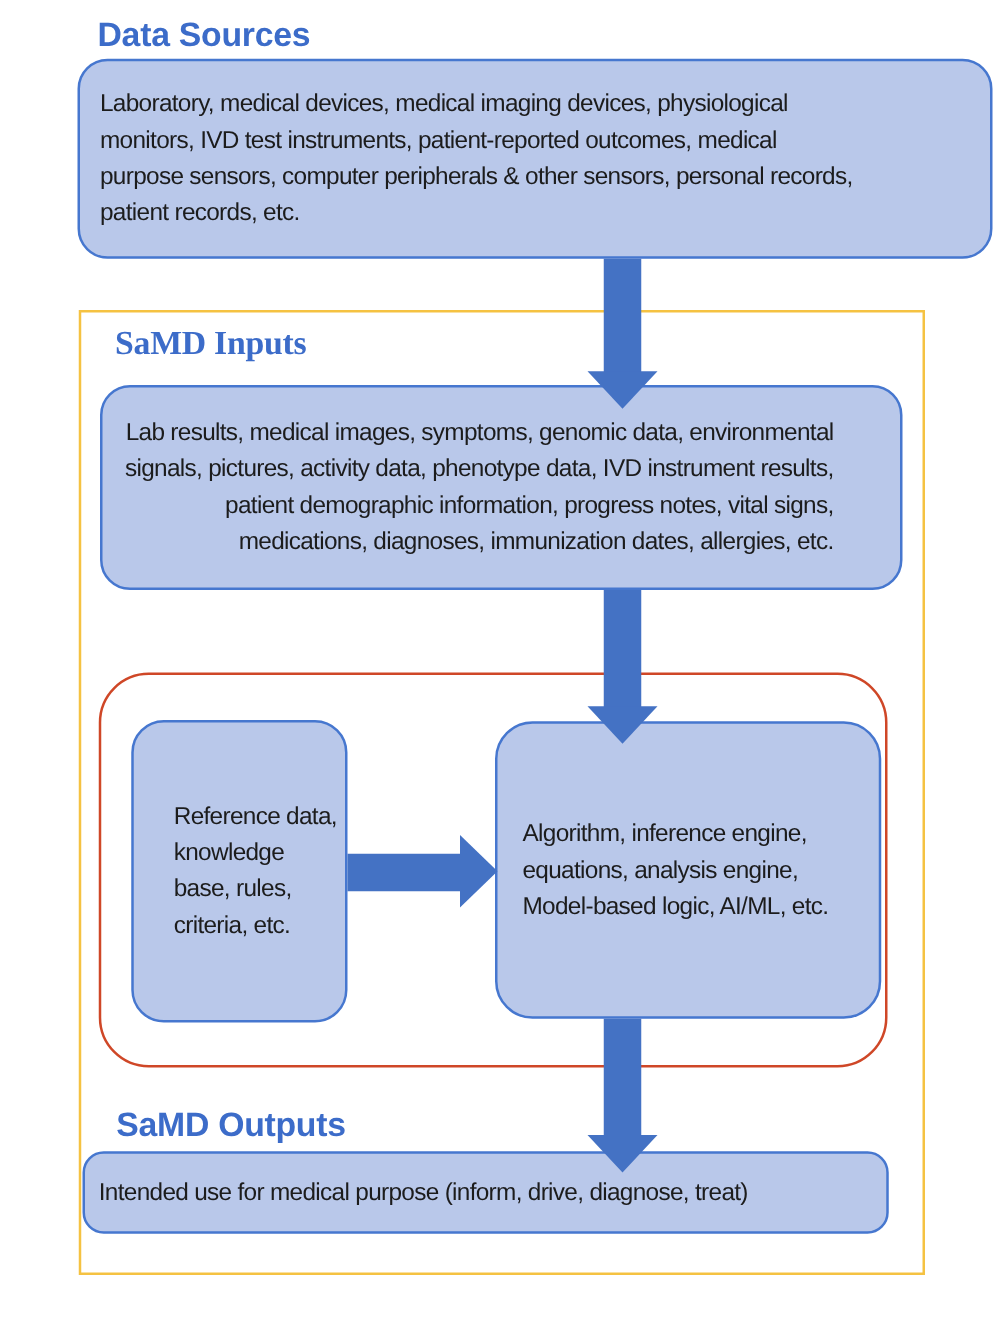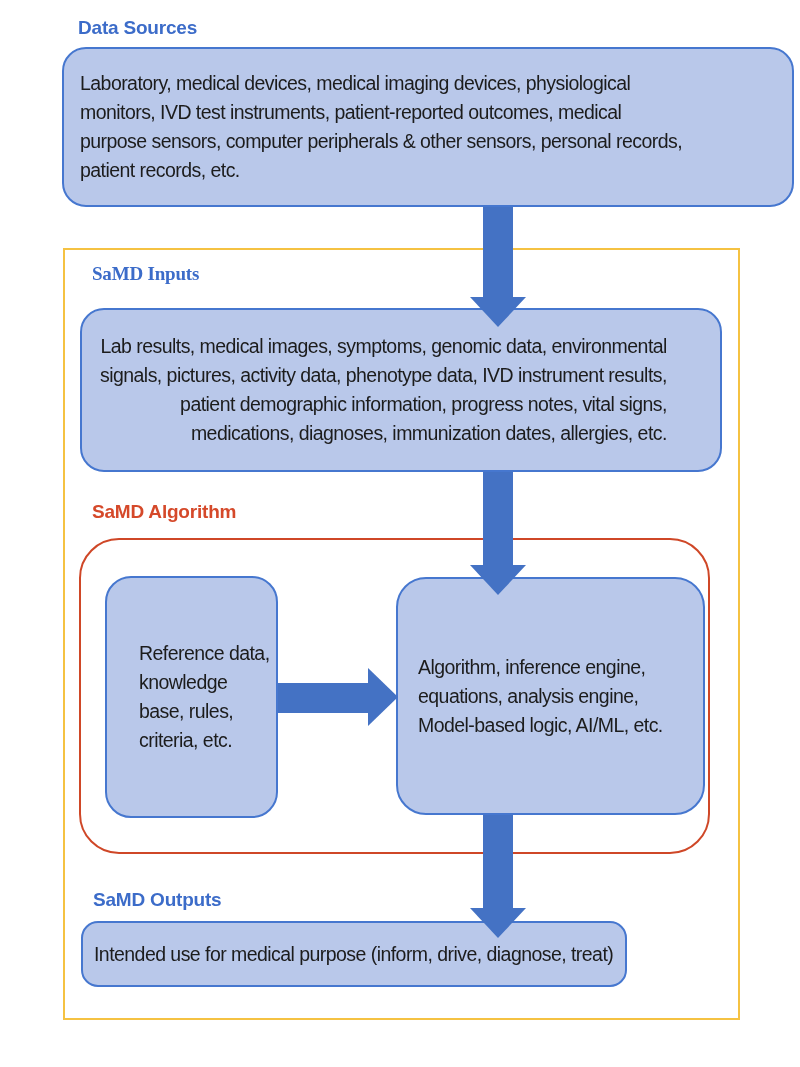--- a/index.html
+++ b/index.html
@@ -1,21 +1,21 @@
 <!DOCTYPE html>
 <html><head>
 <meta charset="utf-8">
 <style>
   html,body{margin:0;padding:0;background:#ffffff;}
   #canvas{
     position:relative;width:800px;height:1067px;background:#ffffff;
     font-family:"Liberation Sans",sans-serif;overflow:hidden;
   }
   .heading{
-    position:absolute;font-weight:bold;font-size:19px;letter-spacing:-0.2px;
+    position:absolute;font-weight:bold;font-size:27px;letter-spacing:-0.2px;
     z-index:4;line-height:24px;
   }
   .heading.blue{color:var(--heading-blue);}
   .heading.red{color:var(--heading-red);}
   .box{
     position:absolute;background:var(--box-fill);
     border:2.5px solid var(--box-border);box-sizing:border-box;
     display:flex;align-items:center;z-index:2;
   }
   .body-text{
@@ -66,21 +66,20 @@
 signals, pictures, activity data, phenotype data, IVD instrument results,
 patient demographic information, progress notes, vital signs,
 medications, diagnoses, immunization dates, allergies, etc.</div>
   </div>
 
   <div class="arrow">
     <div class="vshaft" style="left:483px;top:472px;height:94px;"></div>
     <div class="vhead" style="left:470px;top:565px;"></div>
   </div>
 
-  <div class="heading red" style="left:92px;top:500px;">SaMD Algorithm</div>
 
   <div class="frame red" style="left:79px;top:538px;width:631px;height:316px;"></div>
 
   <div class="box" style="left:105px;top:576px;width:173px;height:242px;border-radius:26px;z-index:2;">
     <div class="body-text" style="padding-left:32px;">Reference data,
 knowledge
 base, rules,
 criteria, etc.</div>
   </div>
 
@@ -95,17 +94,17 @@
 Model-based logic, AI/ML, etc.</div>
   </div>
 
   <div class="arrow">
     <div class="vshaft" style="left:483px;top:815px;height:94px;"></div>
     <div class="vhead" style="left:470px;top:908px;"></div>
   </div>
 
   <div class="heading blue" style="left:93px;top:888px;">SaMD Outputs</div>
 
-  <div class="box" style="left:81px;top:921px;width:546px;height:66px;border-radius:17px;">
+  <div class="box" style="left:66px;top:921px;width:645px;height:66px;border-radius:17px;">
     <div class="body-text" style="padding-left:11px;">Intended use for medical purpose (inform, drive, diagnose, treat)</div>
   </div>
 
 </div>
 
 </body></html>

